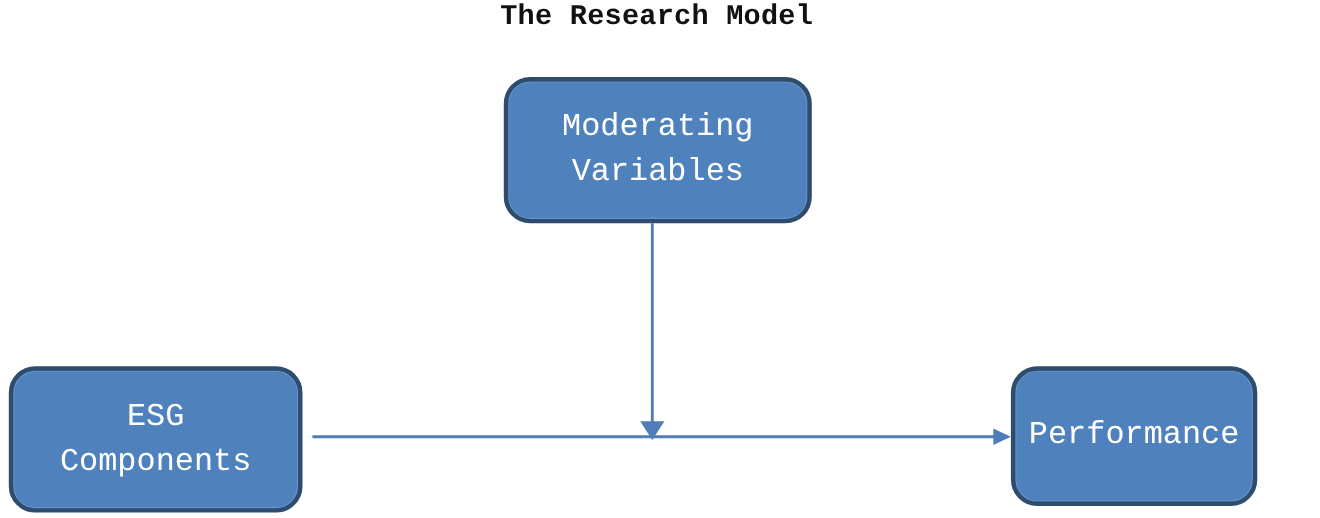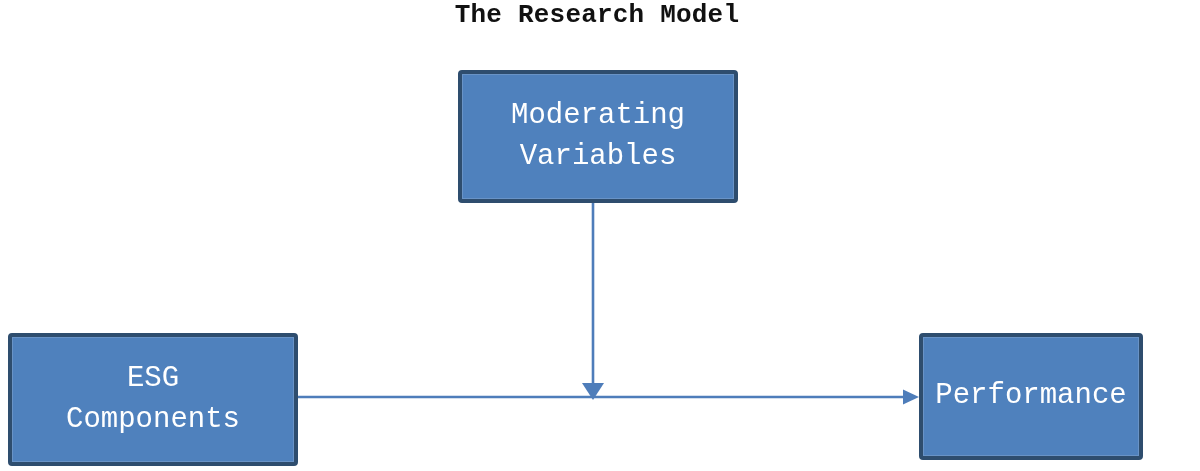--- a/index.html
+++ b/index.html
@@ -28,33 +28,33 @@
     text-align: center;
     font-size: 26px;
     font-weight: bold;
     color: var(--title-text);
     letter-spacing: 0.2px;
   }
   .node {
     position: absolute;
     background: var(--box-fill);
     border: 4px solid var(--box-border);
-    border-radius: 4px;
+    border-radius: 24px;
     color: var(--box-text);
     display: flex;
     align-items: center;
     justify-content: center;
     text-align: center;
     font-size: 29px;
     line-height: 1.38;
     white-space: pre-line;
     box-shadow: inset 0 0 0 1px rgba(255,255,255,0.15);
   }
   .node-moderating { left: 458px; top: 70px;  width: 280px; height: 133px; }
-  .node-esg        { left: 8px;   top: 333px; width: 290px; height: 133px; }
+  .node-esg        { left: 8px;   top: 333px; width: 267px; height: 133px; }
   .node-performance{ left: 919px; top: 333px; width: 224px; height: 127px; }
   .edges-layer {
     position: absolute;
     left: 0; top: 0;
     width: 1200px; height: 471px;
     pointer-events: none;
   }
   .edge-line { stroke: var(--arrow); stroke-width: 2.6; fill: none; }
   .edge-head { fill: var(--arrow); stroke: none; }
 </style>

